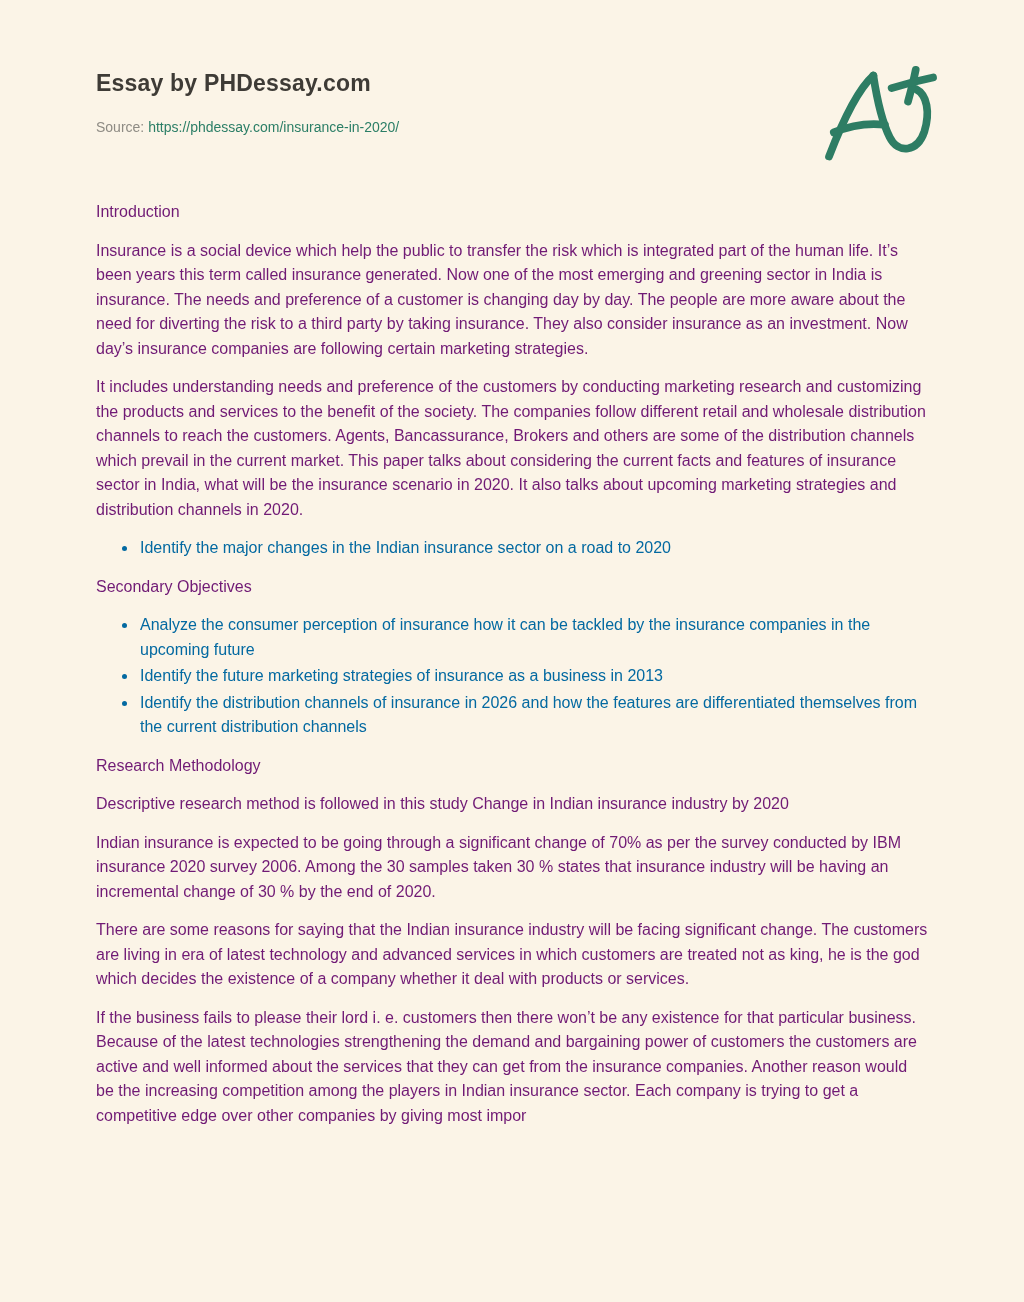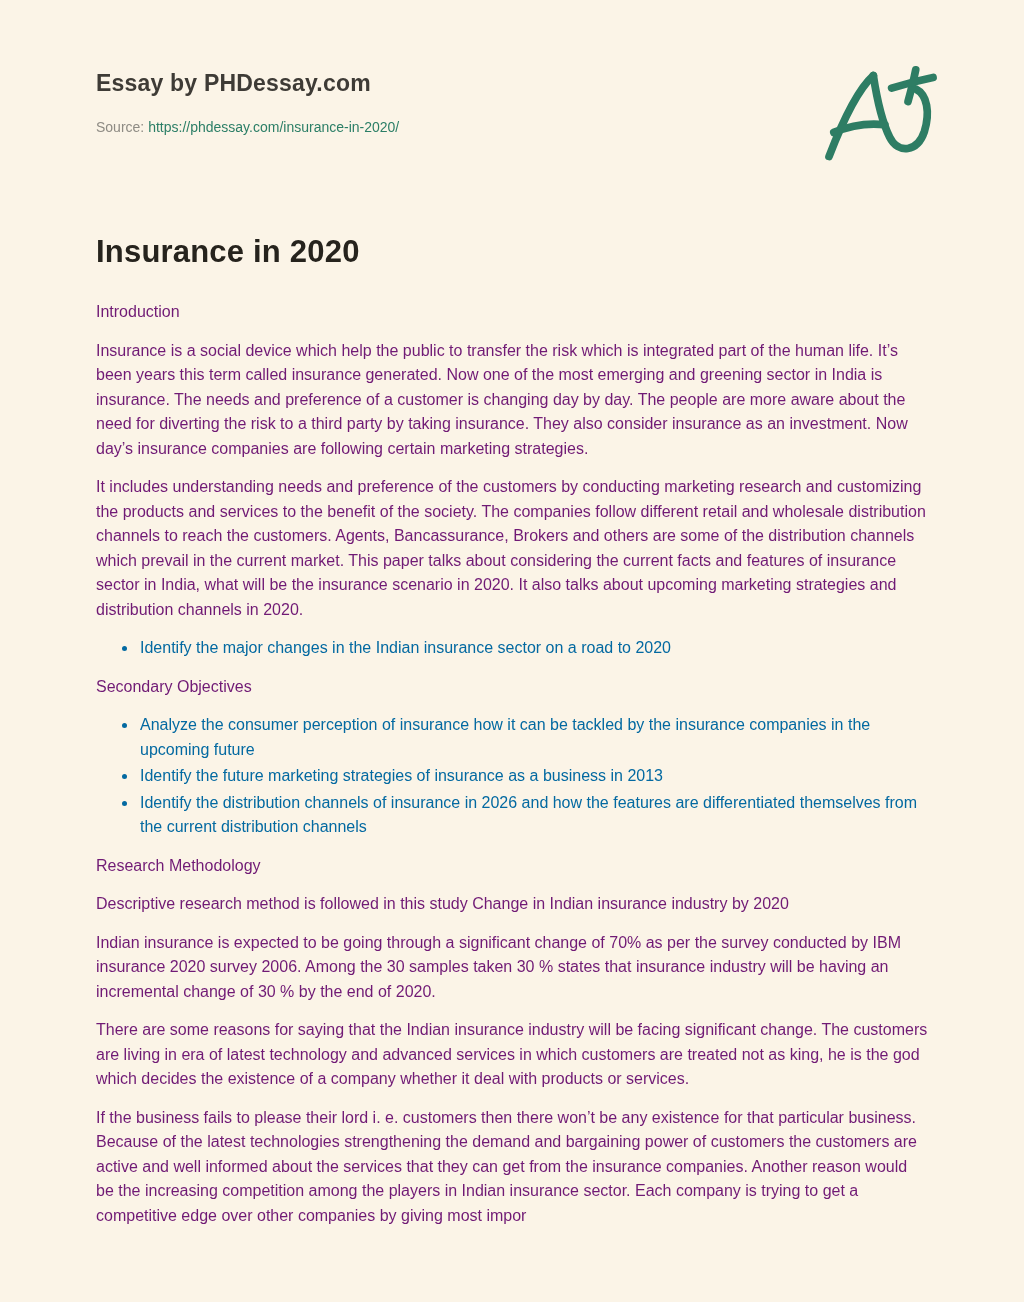--- a/index.html
+++ b/index.html
@@ -88,21 +88,20 @@
       <svg viewBox="0 0 130 110" width="128" height="106" fill="none" stroke="#2E7D64" stroke-width="8" stroke-linecap="round">
         <path d="M10 96 C 20 70, 38 28, 56 12"></path>
         <path d="M56 12 C 60 38, 65 60, 73 76 C 82 94, 102 91, 109 70 C 115 50, 112 32, 100 26"></path>
         <path d="M15 71 C 34 63, 50 61, 68 63"></path>
         <path d="M100 6 C 98 16, 95 28, 92 39"></path>
         <path d="M75 25 C 88 21, 103 17, 118 14"></path>
       </svg>
     </div>
   </div>
 
-  <h1 class="essay-title">Insurance in 2020</h1>
 
   <div class="doc-body" id="doc-body">
       <div class="block heading">Introduction</div>
       <p class="block">Insurance is a social device which help the public to transfer the risk which is integrated part of the human life. It’s been years this term called insurance generated. Now one of the most emerging and greening sector in India is insurance. The needs and preference of a customer is changing day by day. The people are more aware about the need for diverting the risk to a third party by taking insurance. They also consider insurance as an investment. Now day’s insurance companies are following certain marketing strategies.</p>
       <p class="block">It includes understanding needs and preference of the customers by conducting marketing research and customizing the products and services to the benefit of the society. The companies follow different retail and wholesale distribution channels to reach the customers. Agents, Bancassurance, Brokers and others are some of the distribution channels which prevail in the current market. This paper talks about considering the current facts and features of insurance sector in India, what will be the insurance scenario in 2020. It also talks about upcoming marketing strategies and distribution channels in 2020.</p>
       <ul class="block">
         <li>Identify the major changes in the Indian insurance sector on a road to 2020</li>
       </ul>
       <div class="block heading">Secondary Objectives</div>
       <ul class="block">

